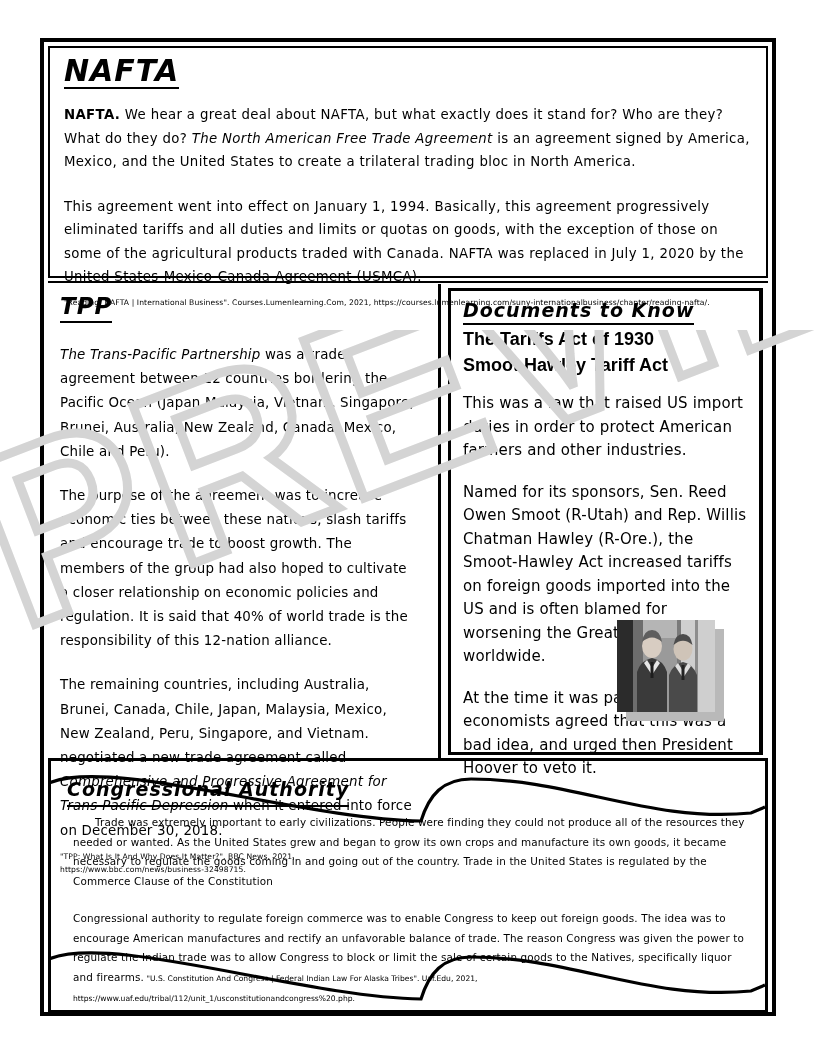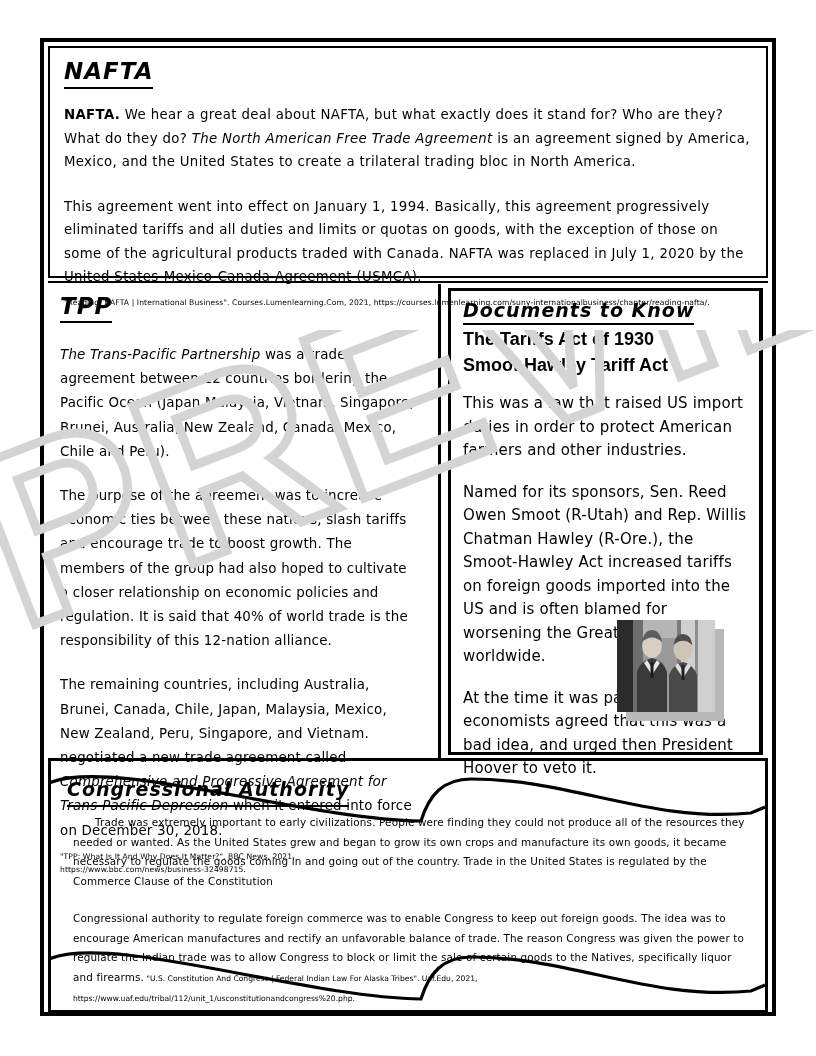--- a/index.html
+++ b/index.html
@@ -25,21 +25,21 @@
   }
 
   .script-head{
     font-family:"DejaVu Sans", sans-serif;
     font-style:italic;font-weight:700;
     letter-spacing:1px;
     display:inline-block;
     border-bottom:2.5px solid #000;
     padding-bottom:1px;
   }
-  .nafta-title{font-size:23px;line-height:30px;}
+  .nafta-title{font-size:30px;line-height:30px;}
   .tpp-title{font-size:23px;line-height:28px;}
   .dtk-title{font-size:19px;line-height:24px;}
   .cong-title{font-size:19px;line-height:30px;}
 
   p.body{
     margin:0;
     font-size:13.2px;
     line-height:23px;
     letter-spacing:0.35px;
     font-family:"DejaVu Sans", sans-serif;

